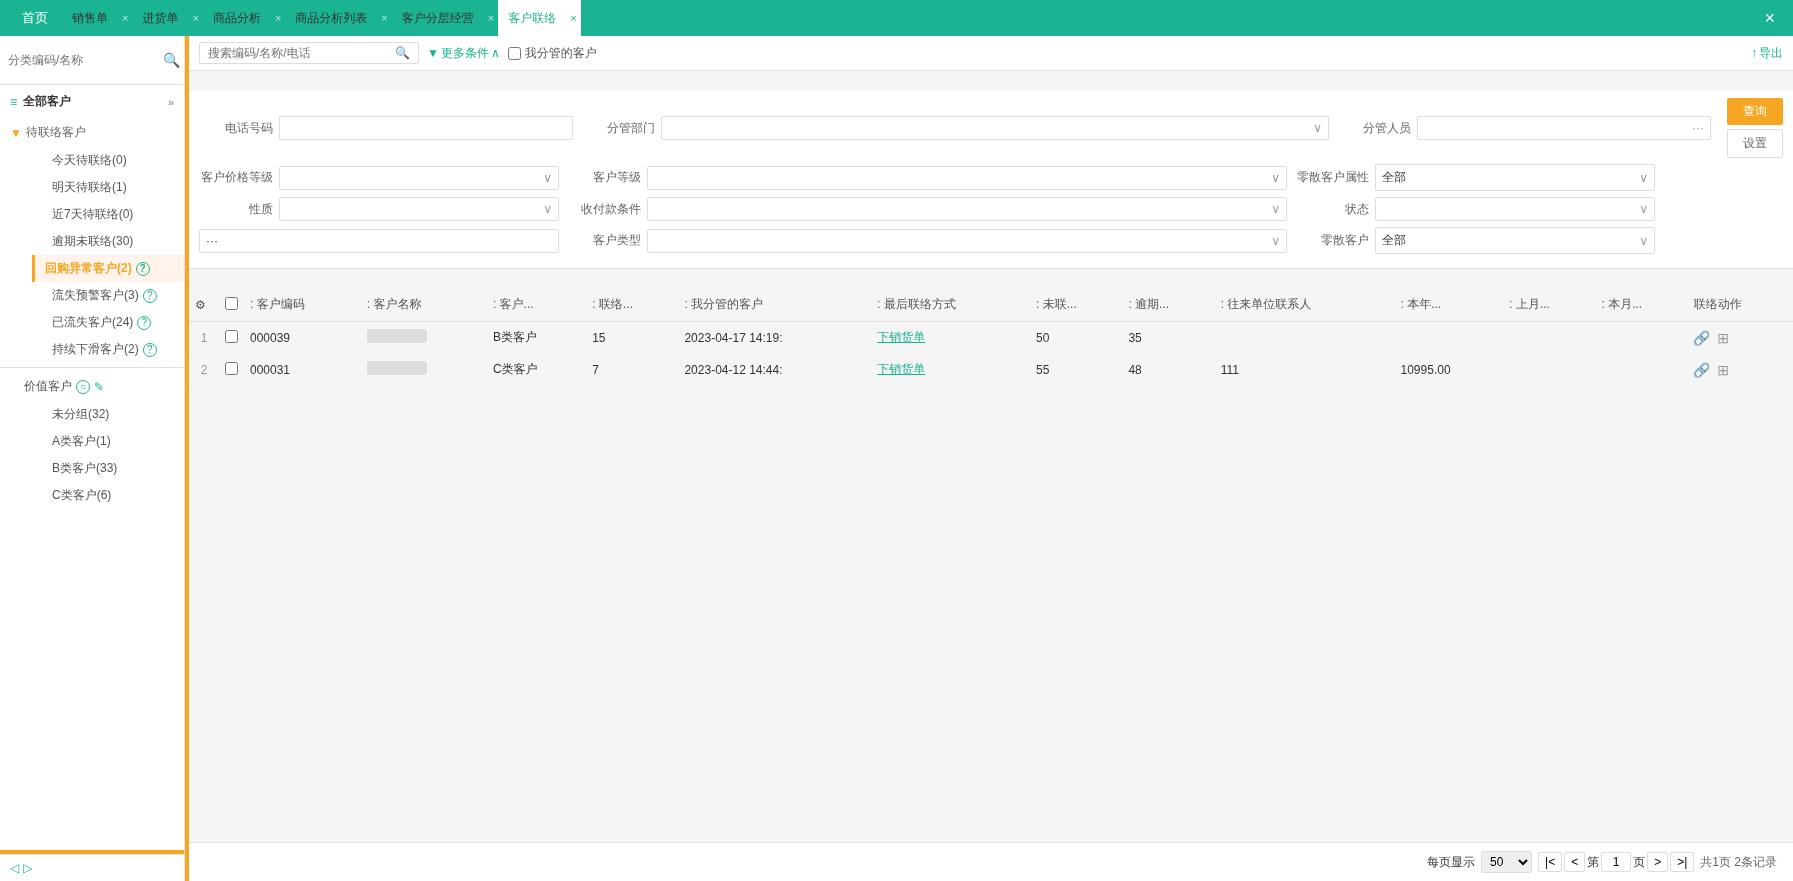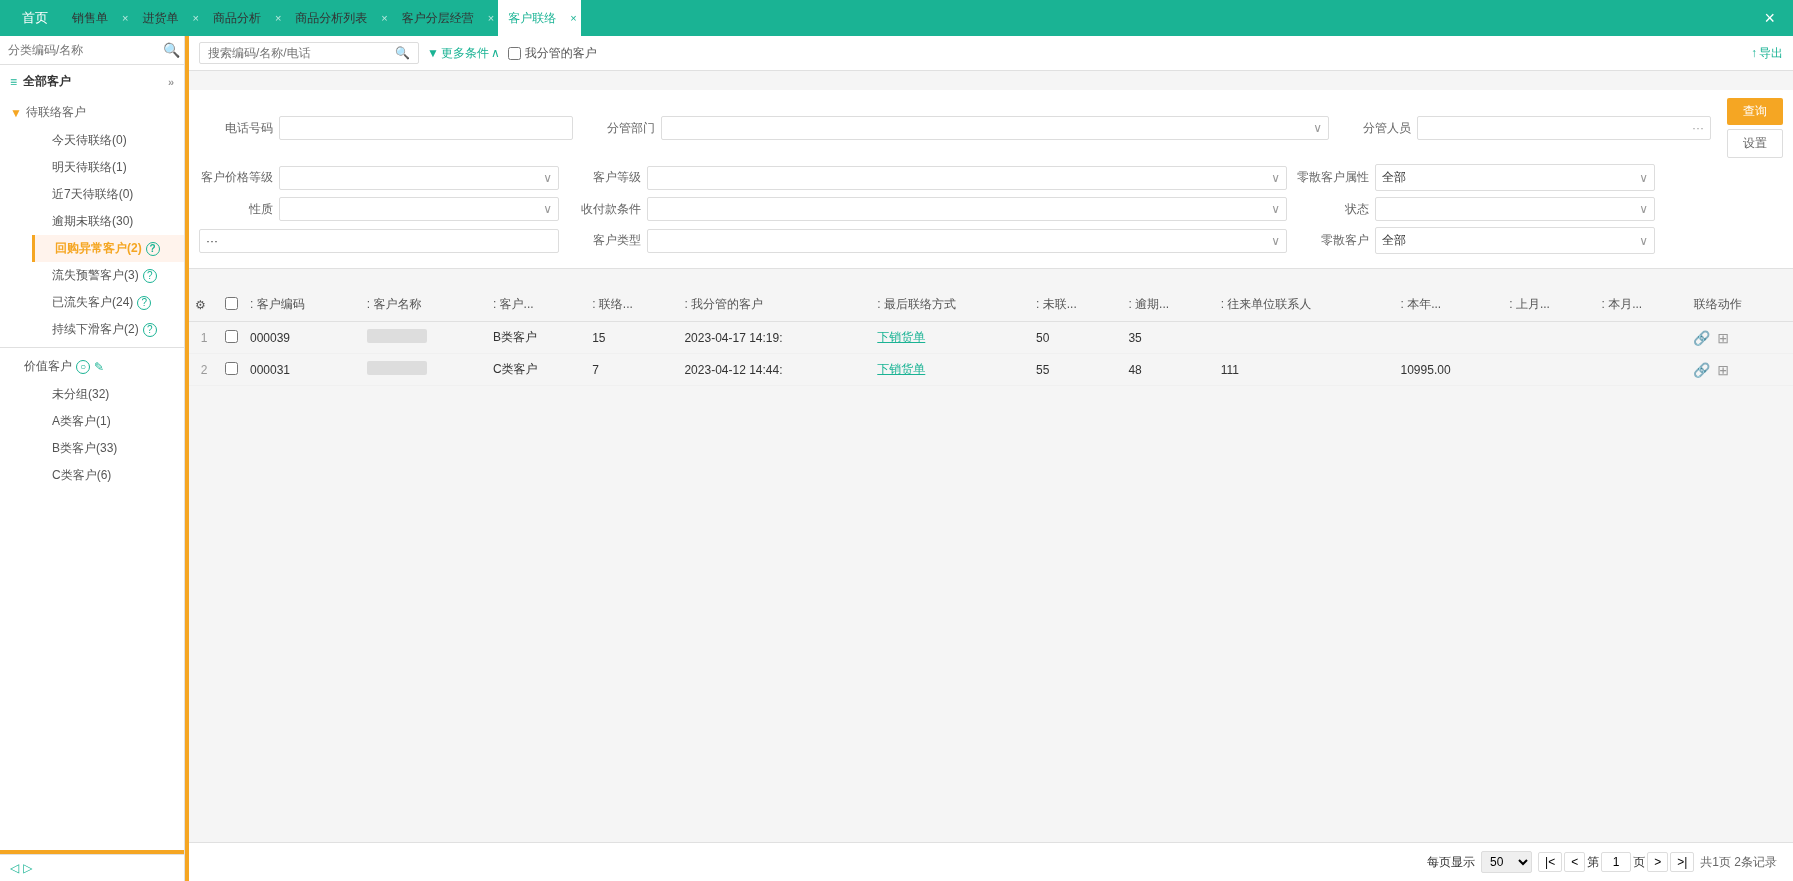--- a/index.html
+++ b/index.html
@@ -9,21 +9,21 @@
     .top-nav { background: #1ab394; height: 36px; display: flex; align-items: center; padding: 0 8px; }
     .top-nav .nav-item { color: #fff; padding: 0 14px; height: 36px; line-height: 36px; cursor: pointer; font-size: 13px; white-space: nowrap; }
     .top-nav .spacer { flex: 1; }
     .top-nav .close-btn { color: #fff; font-size: 18px; cursor: pointer; padding: 0 10px; }
 
     
     .main-layout { display: flex; height: calc(881px - 36px); }
 
     
     .sidebar { width: 185px; background: #fff; border-right: 1px solid #e0e0e0; display: flex; flex-direction: column; }
-    .sidebar-search { padding: 6px 8px; border-bottom: 1px solid #e0e0e0; display: flex; align-items: center; }
+    .sidebar-search { padding: 16px 8px; border-bottom: 1px solid #e0e0e0; display: flex; align-items: center; }
     .sidebar-search input { flex: 1; border: none; outline: none; font-size: 12px; color: #999; }
     .sidebar-search .search-icon { color: #999; font-size: 14px; cursor: pointer; }
     .sidebar-content { flex: 1; overflow-y: auto; }
     .sidebar-header { display: flex; align-items: center; padding: 8px 10px; font-weight: bold; color: #333; cursor: pointer; }
     .sidebar-header .collapse-icon { margin-right: 6px; color: #1ab394; }
     .sidebar-section-title { display: flex; align-items: center; padding: 6px 10px; font-size: 12px; color: #666; cursor: pointer; }
     .sidebar-section-title .triangle { margin-right: 4px; color: #f5a623; }
     .sidebar-item { padding: 5px 10px 5px 20px; font-size: 12px; color: #555; cursor: pointer; margin-left: 32px; }
     .sidebar-item.active { background: #fff3ec; color: #f5a623; font-weight: bold; border-left: 3px solid #f5a623; }
     .sidebar-divider { height: 1px; background: #e0e0e0; margin: 4px 0; }
@@ -140,21 +140,21 @@
       <div class="sidebar-section-title">
         <span class="triangle">▼</span>
         <span>待联络客户</span>
       </div>
       <div class="sidebar-item">今天待联络(0)</div>
       <div class="sidebar-item">明天待联络(1)</div>
       <div class="sidebar-item">近7天待联络(0)</div>
       <div class="sidebar-item">逾期未联络(30)</div>
 
       <div style="position:relative;">
-        <div class="sidebar-item active" style="display:flex;align-items:center;background:#fff3ec;color:#f5a623;font-weight:bold;border-left:3px solid #f5a623;">
+        <div class="sidebar-item active" style="display:flex;align-items:center;padding-left:10px;background:#fff3ec;color:#f5a623;font-weight:bold;border-left:3px solid #f5a623;">
           <span>回购异常客户(2)</span>
           <span style="margin-left:4px;color:#1ab394;border:1px solid #1ab394;border-radius:50%;width:14px;height:14px;display:inline-flex;align-items:center;justify-content:center;font-size:10px;">?</span>
         </div>
 
       </div>
 
       <div class="sidebar-item" style="display:flex;align-items:center;">
         <span>流失预警客户(3)</span>
         <span style="margin-left:4px;color:#1ab394;border:1px solid #1ab394;border-radius:50%;width:14px;height:14px;display:inline-flex;align-items:center;justify-content:center;font-size:10px;">?</span>
       </div>

